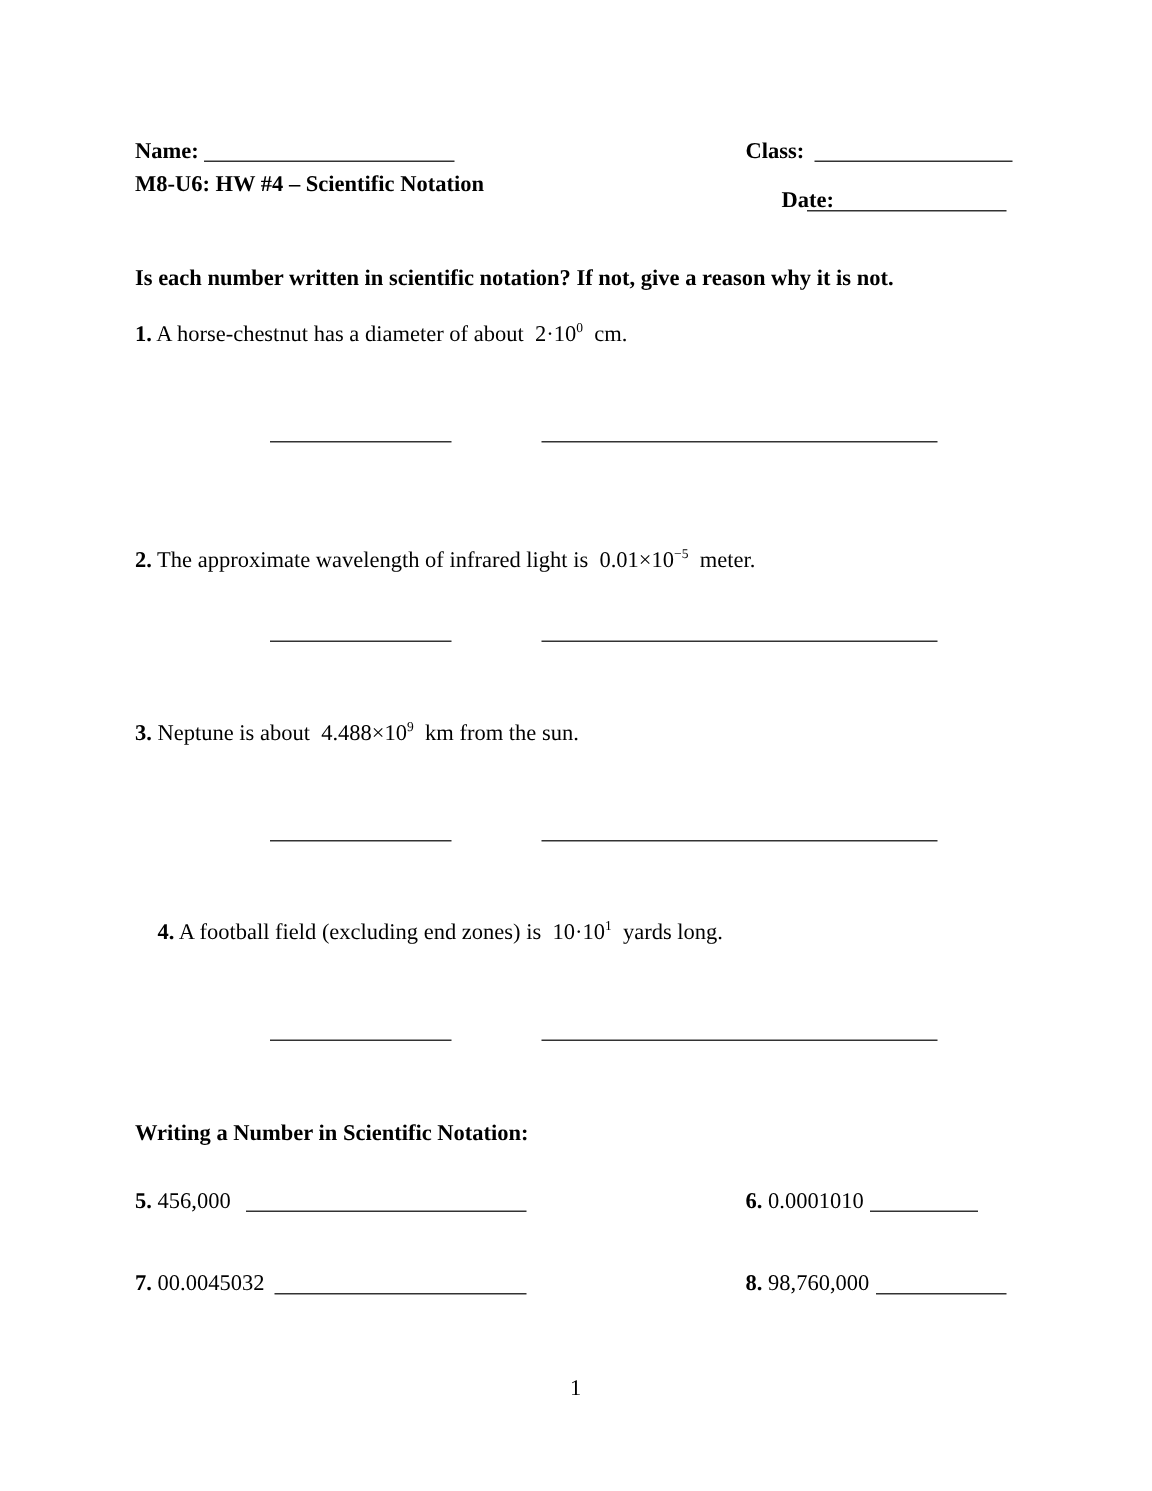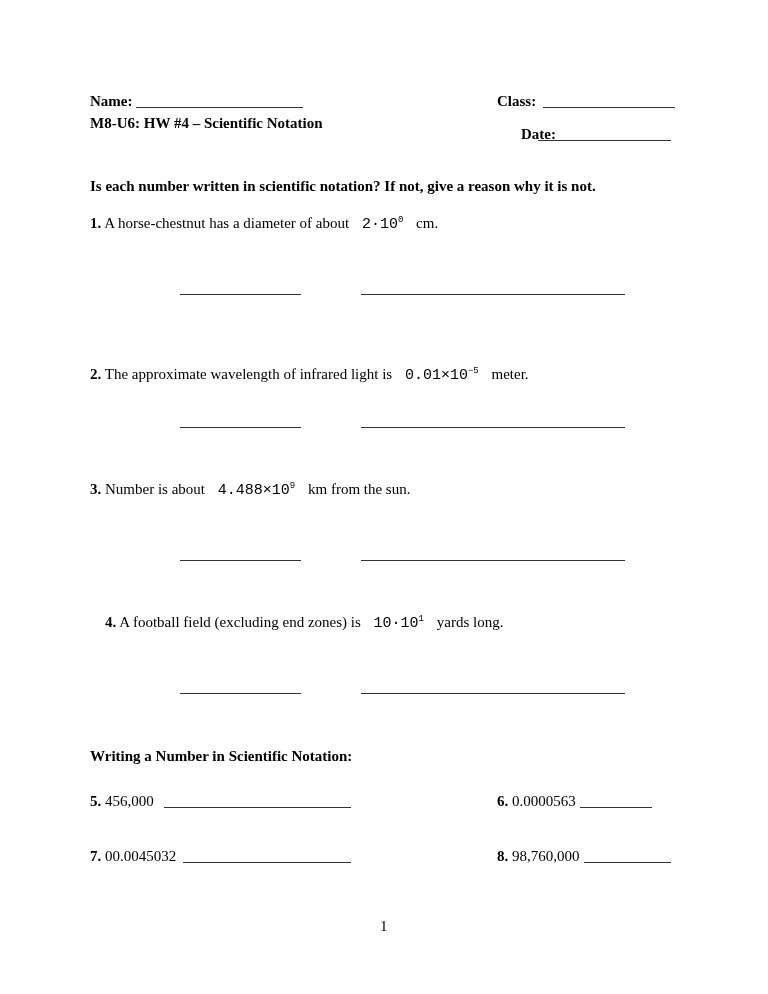--- a/index.html
+++ b/index.html
@@ -1,21 +1,21 @@
 <!DOCTYPE html>
 <html><head>
 <meta charset="utf-8">
 <style>
   html, body { margin: 0; padding: 0; background: #ffffff; }
   body { width: 768px; height: 994px; position: relative; overflow: hidden;
          font-family: "Liberation Serif", serif; color: #000; font-size: 15px; }
   .abs { position: absolute; white-space: nowrap; line-height: 18px; }
   .b { font-weight: bold; }
   .line { position: absolute; height: 0; border-top: 1px solid #333; }
-  .math { font-family: Liberation Mono, monospace; }
+  .math { font-family: Liberation Serif, serif; }
   sup { font-size: 9px; vertical-align: 6px; line-height: 0; }
 </style>
 </head>
 <body>
 
 <div class="abs b" style="left:90px; top:92px;">Name:</div>
 <div class="line" style="left:136px; top:107px; width:167px;"></div>
 
 <div class="abs b" style="left:497px; top:92px;">Class:</div>
 <div class="line" style="left:543px; top:107px; width:132px;"></div>
@@ -39,21 +39,21 @@
   <span class="b">2.</span>
   <span>The approximate wavelength of infrared light is</span>
   <span class="math">&nbsp;<span>0.01</span><span>×</span><span>10</span><sup>−5</sup>&nbsp;</span>
   <span>meter.</span>
 </div>
 <div class="line" style="left:180px; top:427px; width:121px;"></div>
 <div class="line" style="left:361px; top:427px; width:264px;"></div>
 
 <div class="abs" style="left:90px; top:480px;">
   <span class="b">3.</span>
-  <span>Number is about</span>
+  <span>Neptune is about</span>
   <span class="math">&nbsp;<span>4.488</span><span>×</span><span>10</span><sup>9</sup>&nbsp;</span>
   <span>km from the sun.</span>
 </div>
 <div class="line" style="left:180px; top:560px; width:121px;"></div>
 <div class="line" style="left:361px; top:560px; width:264px;"></div>
 
 <div class="abs" style="left:94px; top:613px;margin-left:11px;">
   <span class="b">4.</span>
   <span>A football field (excluding end zones) is</span>
   <span class="math">&nbsp;<span>10</span><span>·</span><span>10</span><sup>1</sup>&nbsp;</span>
@@ -65,21 +65,21 @@
 <div class="abs b" style="left:90px; top:747px;">Writing a Number in Scientific Notation:</div>
 
 <div class="abs" style="left:90px; top:792px;">
   <span class="b">5.</span>
   <span>456,000</span>
 </div>
 <div class="line" style="left:164px; top:807px; width:187px;"></div>
 
 <div class="abs" style="left:497px; top:792px;">
   <span class="b">6.</span>
-  <span>0.0000563</span>
+  <span>0.0001010</span>
 </div>
 <div class="line" style="left: 579.75px; top: 807px; width: 72.25px; display: block;"></div>
 
 <div class="abs" style="left:90px; top:847px;">
   <span class="b">7.</span>
   <span>00.0045032</span>
 </div>
 <div class="line" style="left:183px; top:862px; width:168px;"></div>
 
 <div class="abs" style="left:497px; top:847px;">

